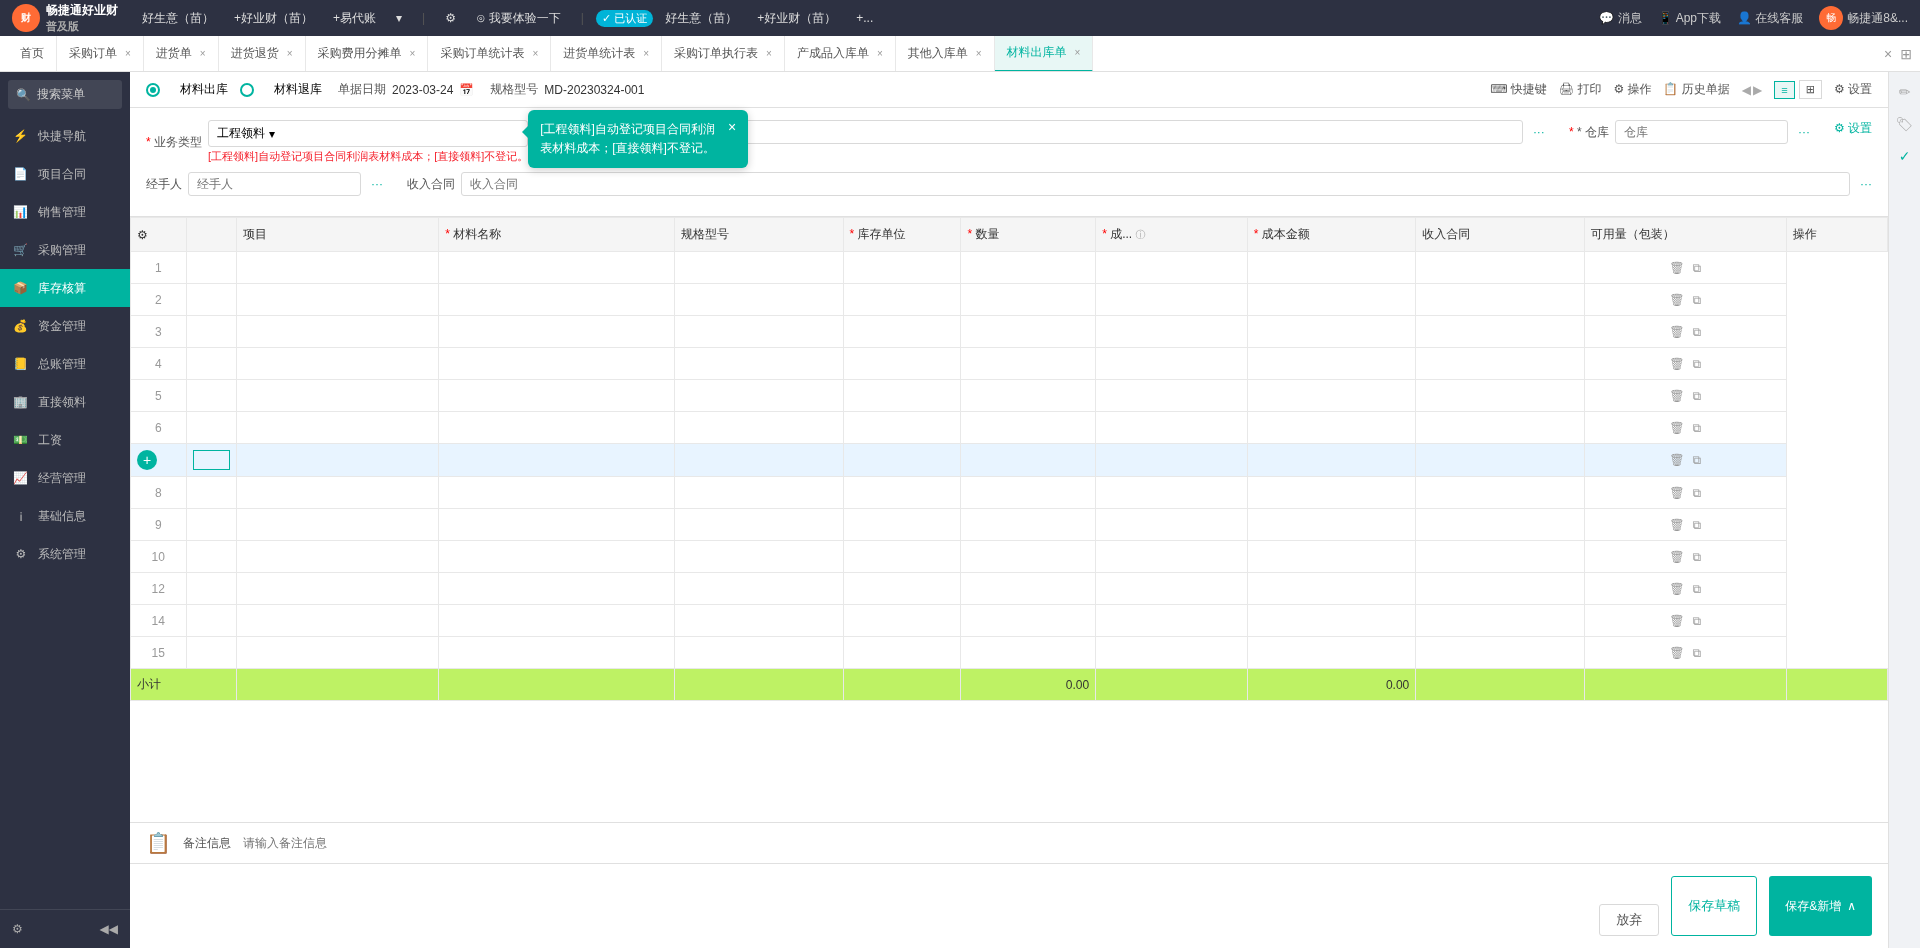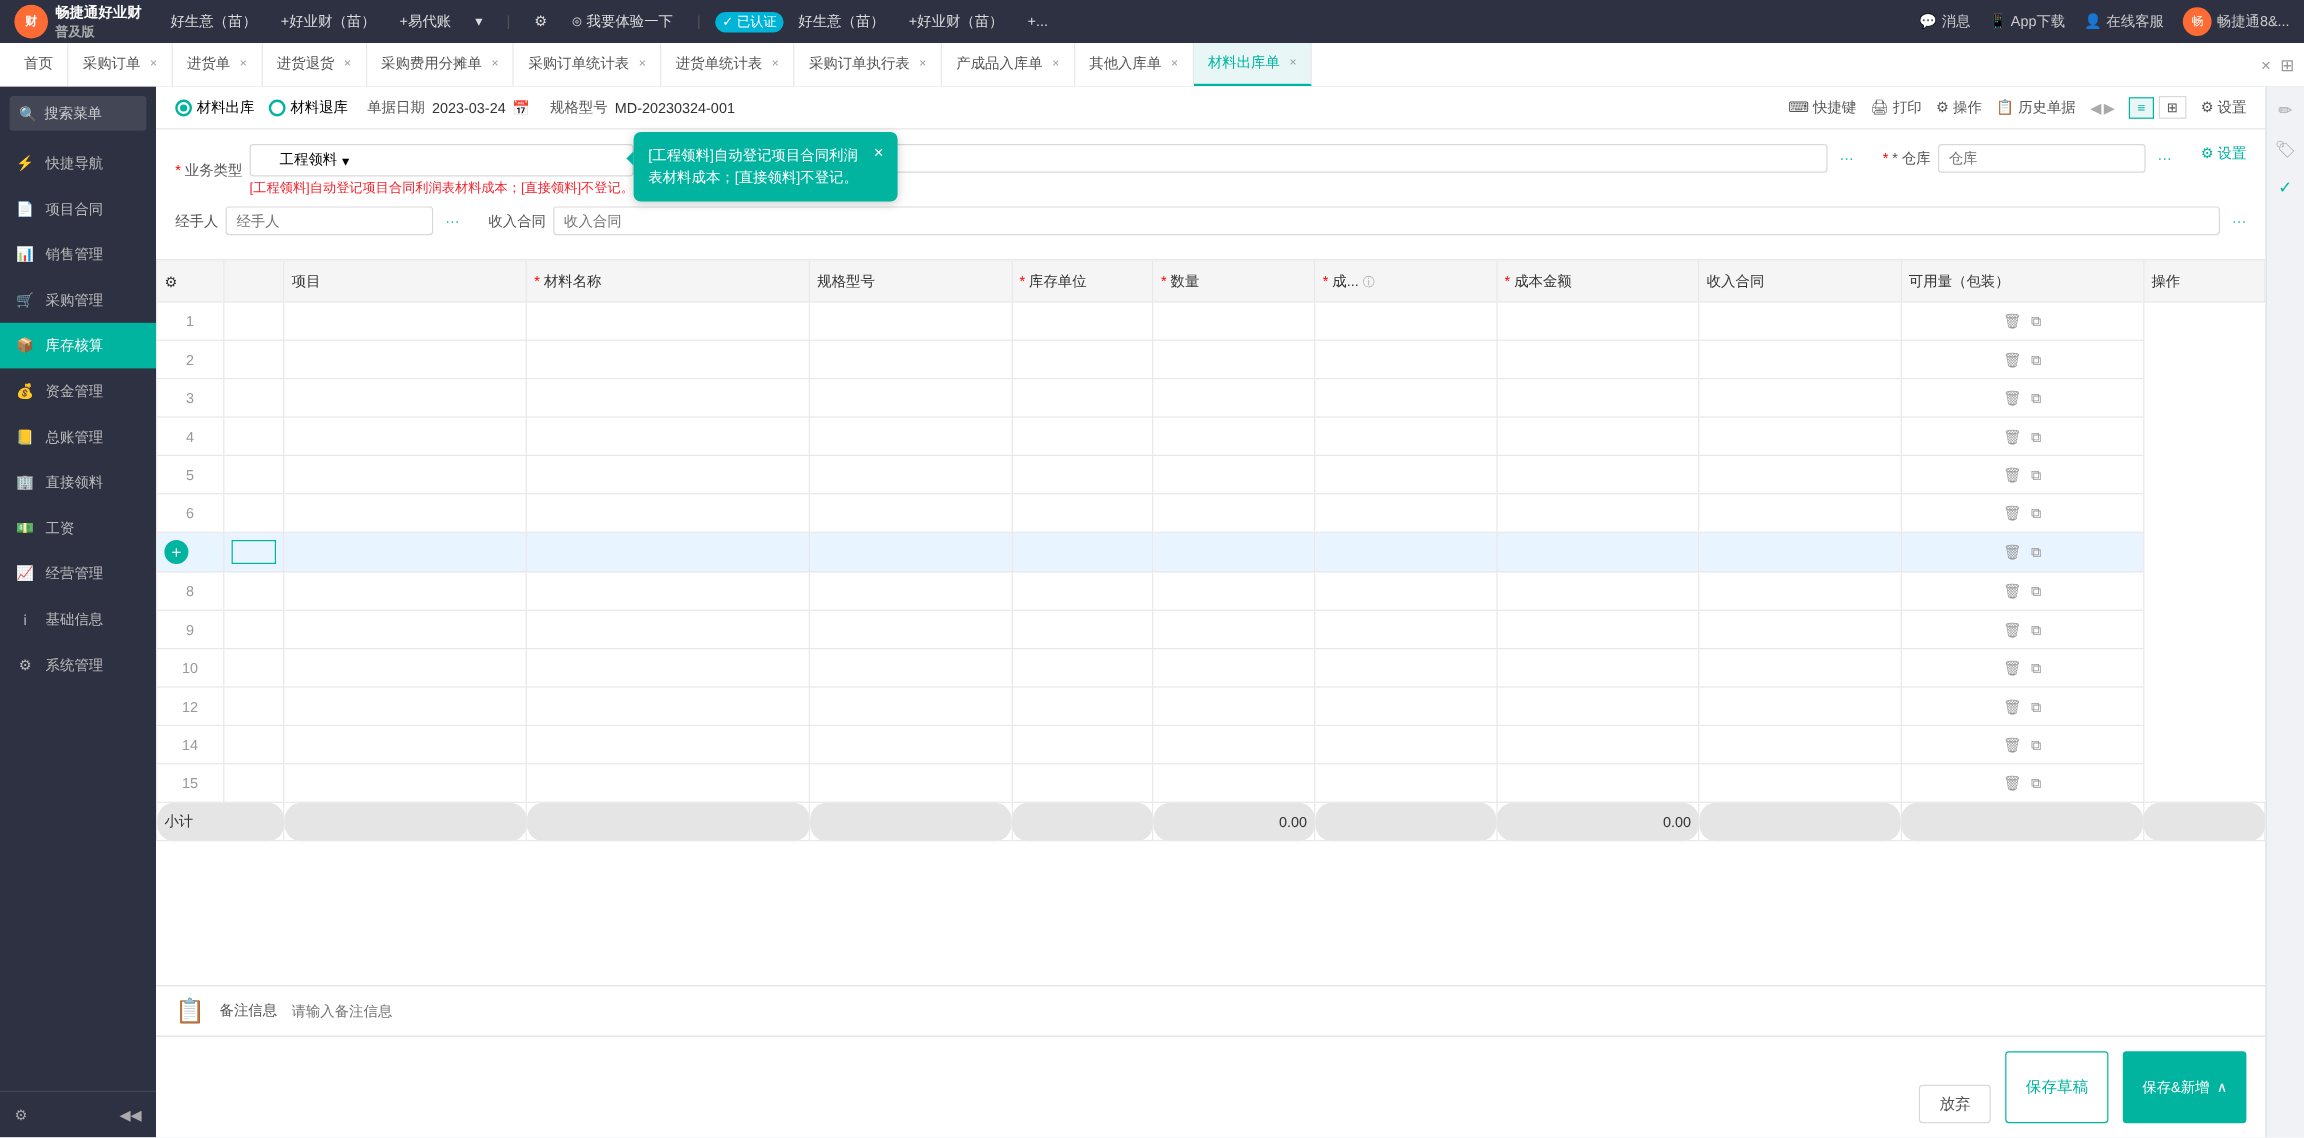--- a/index.html
+++ b/index.html
@@ -35,50 +35,50 @@
     .sidebar-item-icon { width: 18px; height: 18px; display: flex; align-items: center; justify-content: center; flex-shrink: 0; }
     .sidebar-bottom { margin-top: auto; padding: 8px; display: flex; justify-content: space-between; align-items: center; border-top: 1px solid rgba(255,255,255,0.1); }
     .sidebar-bottom-item { color: #aaa; cursor: pointer; padding: 4px; }
 
     
     .content { flex: 1; display: flex; flex-direction: column; overflow: hidden; background: #f5f5f5; }
 
     
     .sub-header { background: #fff; padding: 8px 16px; display: flex; align-items: center; gap: 16px; border-bottom: 1px solid #e0e0e0; flex-shrink: 0; }
     .radio-group { display: flex; align-items: center; gap: 12px; }
-    .radio-item { display: flex; align-items: center; gap: 4px; cursor: pointer; }
+    .radio-item { display: flex; align-items: center; gap: 20px; cursor: pointer; }
     .radio-circle { width: 14px; height: 14px; border-radius: 50%; border: 2px solid #00b4a0; display: flex; align-items: center; justify-content: center; }
     .radio-circle.checked::after { content: ''; width: 6px; height: 6px; border-radius: 50%; background: #00b4a0; }
     .sub-header-field { display: flex; align-items: center; gap: 6px; color: #555; }
     .sub-header-value { color: #333; font-weight: 500; }
     .sub-header-calendar { color: #00b4a0; cursor: pointer; }
     .sub-header-actions { margin-left: auto; display: flex; align-items: center; gap: 12px; }
     .sub-header-action-btn { display: flex; align-items: center; gap: 4px; color: #555; cursor: pointer; font-size: 12px; }
 
     
     .form-area { background: #fff; padding: 12px 16px; border-bottom: 1px solid #e0e0e0; flex-shrink: 0; }
     .form-row { display: flex; align-items: flex-start; gap: 24px; margin-bottom: 8px; }
     .form-field { display: flex; align-items: center; gap: 6px; }
     .form-label { color: #555; white-space: nowrap; }
     .form-label.required::before { content: '* '; color: red; }
     .form-input { border: 1px solid #d9d9d9; border-radius: 3px; padding: 4px 8px; color: #333; min-width: 120px; }
-    .form-input-select { display: flex; align-items: center; gap: 4px; border: 1px solid #d9d9d9; border-radius: 3px; padding: 4px 24px; min-width: 160px; cursor: pointer; }
+    .form-input-select { display: flex; align-items: center; gap: 4px; border: 1px solid #d9d9d9; border-radius: 3px; padding: 4px 8px; min-width: 160px; cursor: pointer; }
     .form-dots { color: #00b4a0; cursor: pointer; margin-left: 4px; }
 
     
     .table-container { flex: 1; overflow-y: auto; background: #fff; }
     .data-table { width: 100%; border-collapse: collapse; }
     .data-table th { background: #f5f5f5; border: 1px solid #e8e8e8; padding: 8px 6px; text-align: left; font-weight: 500; color: #333; white-space: nowrap; }
     .data-table td { border: 1px solid #e8e8e8; padding: 6px; height: 32px; color: #333; }
     .data-table tr.highlight td { background: #e8f4ff; }
     .data-table .row-num { color: #999; text-align: center; width: 30px; }
     .action-icon { color: #999; cursor: pointer; padding: 2px 4px; }
     .copy-icon { color: #999; cursor: pointer; padding: 2px 4px; }
     .add-row-btn { width: 20px; height: 20px; border-radius: 50%; background: #00b4a0; color: white; display: flex; align-items: center; justify-content: center; cursor: pointer; font-size: 14px; }
-    .subtotal-row td { background: #e5e5e5; font-weight: 500; border-radius: 14px; }
+    .subtotal-row td { background: #bef264; font-weight: 500; }
     .input-cell { width: 100%; border: none; outline: none; background: transparent; font-size: 12px; }
     .input-cell-active { border: 1px solid #00b4a0; padding: 2px 4px; }
 
     
     .notes-area { background: #fff; padding: 8px 16px; border-top: 1px solid #e0e0e0; display: flex; align-items: center; gap: 12px; flex-shrink: 0; }
     .notes-icon { color: #00b4a0; font-size: 20px; }
     .notes-label { color: #555; font-weight: 500; }
     .notes-input { flex: 1; border: none; outline: none; color: #aaa; font-size: 12px; }
 
     

